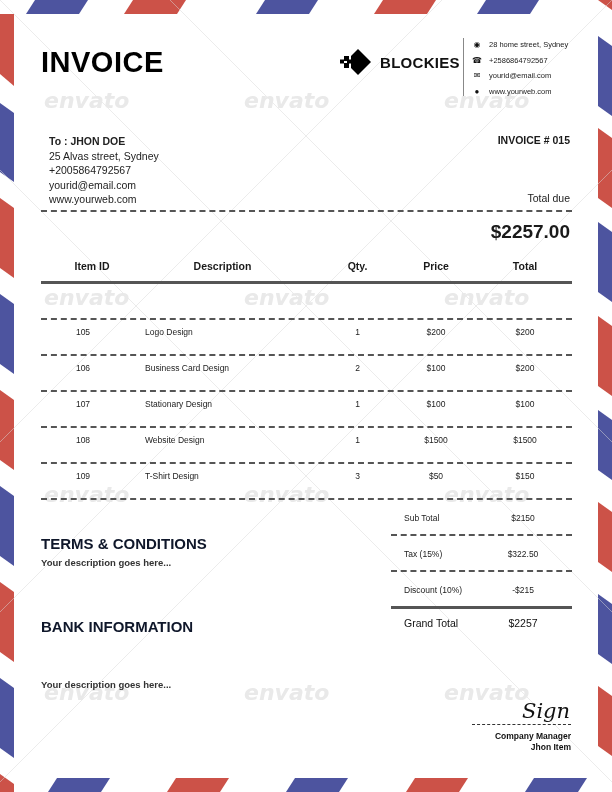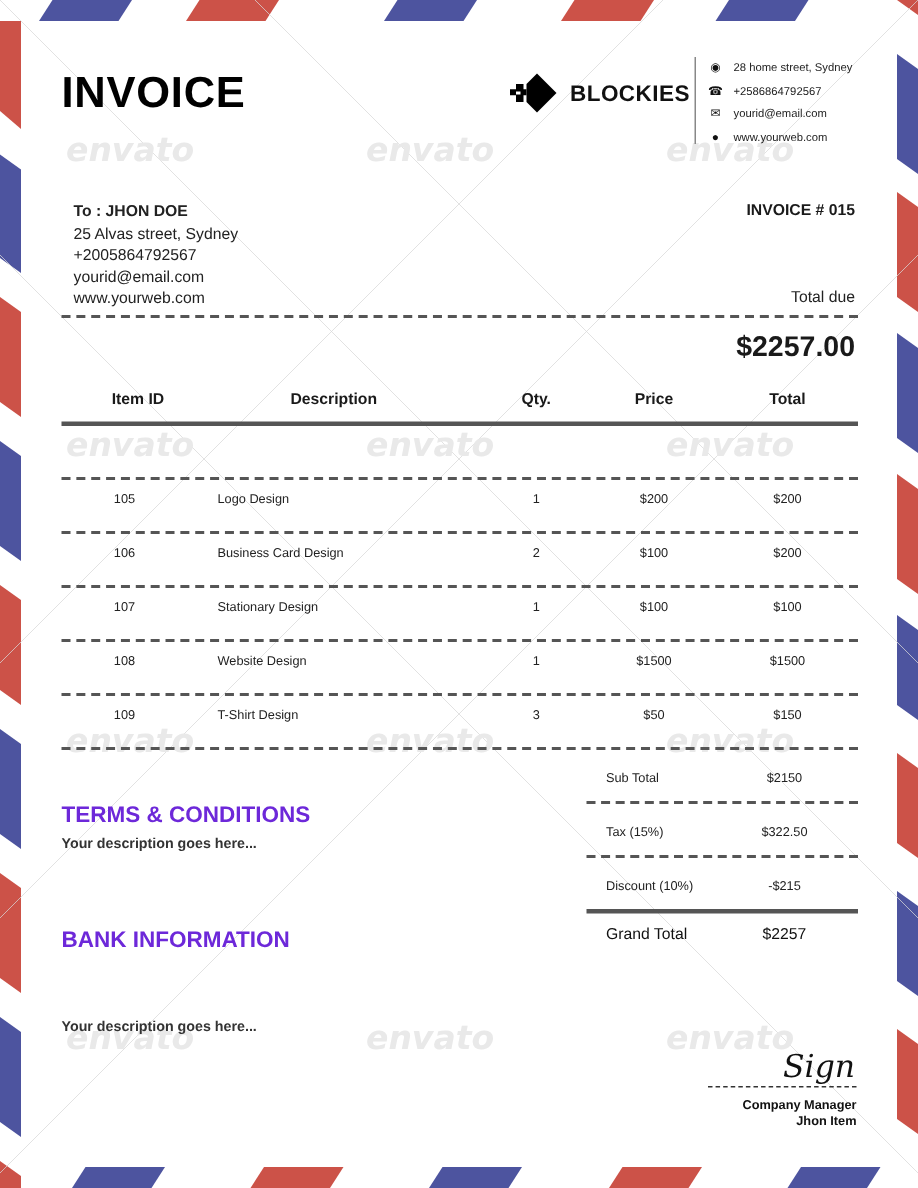--- a/index.html
+++ b/index.html
@@ -31,21 +31,21 @@
   .dash { position: absolute; height: 0; border-top: 2px dashed #555; }
   .solid { position: absolute; height: 3px; background: #555; }
   .th { top: 260px; font-size: 10.5px; font-weight: bold; }
   .td { font-size: 8.5px; color: #222; margin-top: 31px; }
   .c-id { left: 55px; width: 56px; text-align: center; }
   .c-desc { left: 145px; }
   .c-qty { left: 330px; width: 55px; text-align: center; }
   .c-price { left: 406px; width: 60px; text-align: center; }
   .c-total { left: 495px; width: 60px; text-align: center; }
   .h-desc { left: 160px; width: 125px; text-align: center; }
-  .sec-title { left: 41px; font-size: 15px; font-weight: bold; color: #6d28d9; }
+  .sec-title { left: 41px; font-size: 15px; font-weight: bold; color: #0f172a; }
   .sec-desc { left: 41px; font-size: 9.5px; font-weight: bold; color: #333; }
   .sum-l { left: 404px; font-size: 8.5px; color: #222; }
   .sum-v { left: 490px; width: 66px; text-align: center; font-size: 8.5px; color: #222; }
   .grand { font-weight: normal; font-size: 10.5px; color: #111; }
   .sign { left: 522px; top: 699px; font-family: "DejaVu Serif", serif; font-style: italic; font-size: 21px; color: #111; }
   .sig-line { left: 472px; top: 724px; width: 99px; border-top: 1px dashed #333; height: 0; }
   .sig-text { right: 41px; top: 731px; font-size: 8.5px; font-weight: bold; text-align: right; line-height: 11px; color: #111; }
 </style>
 </head>
 <body>

